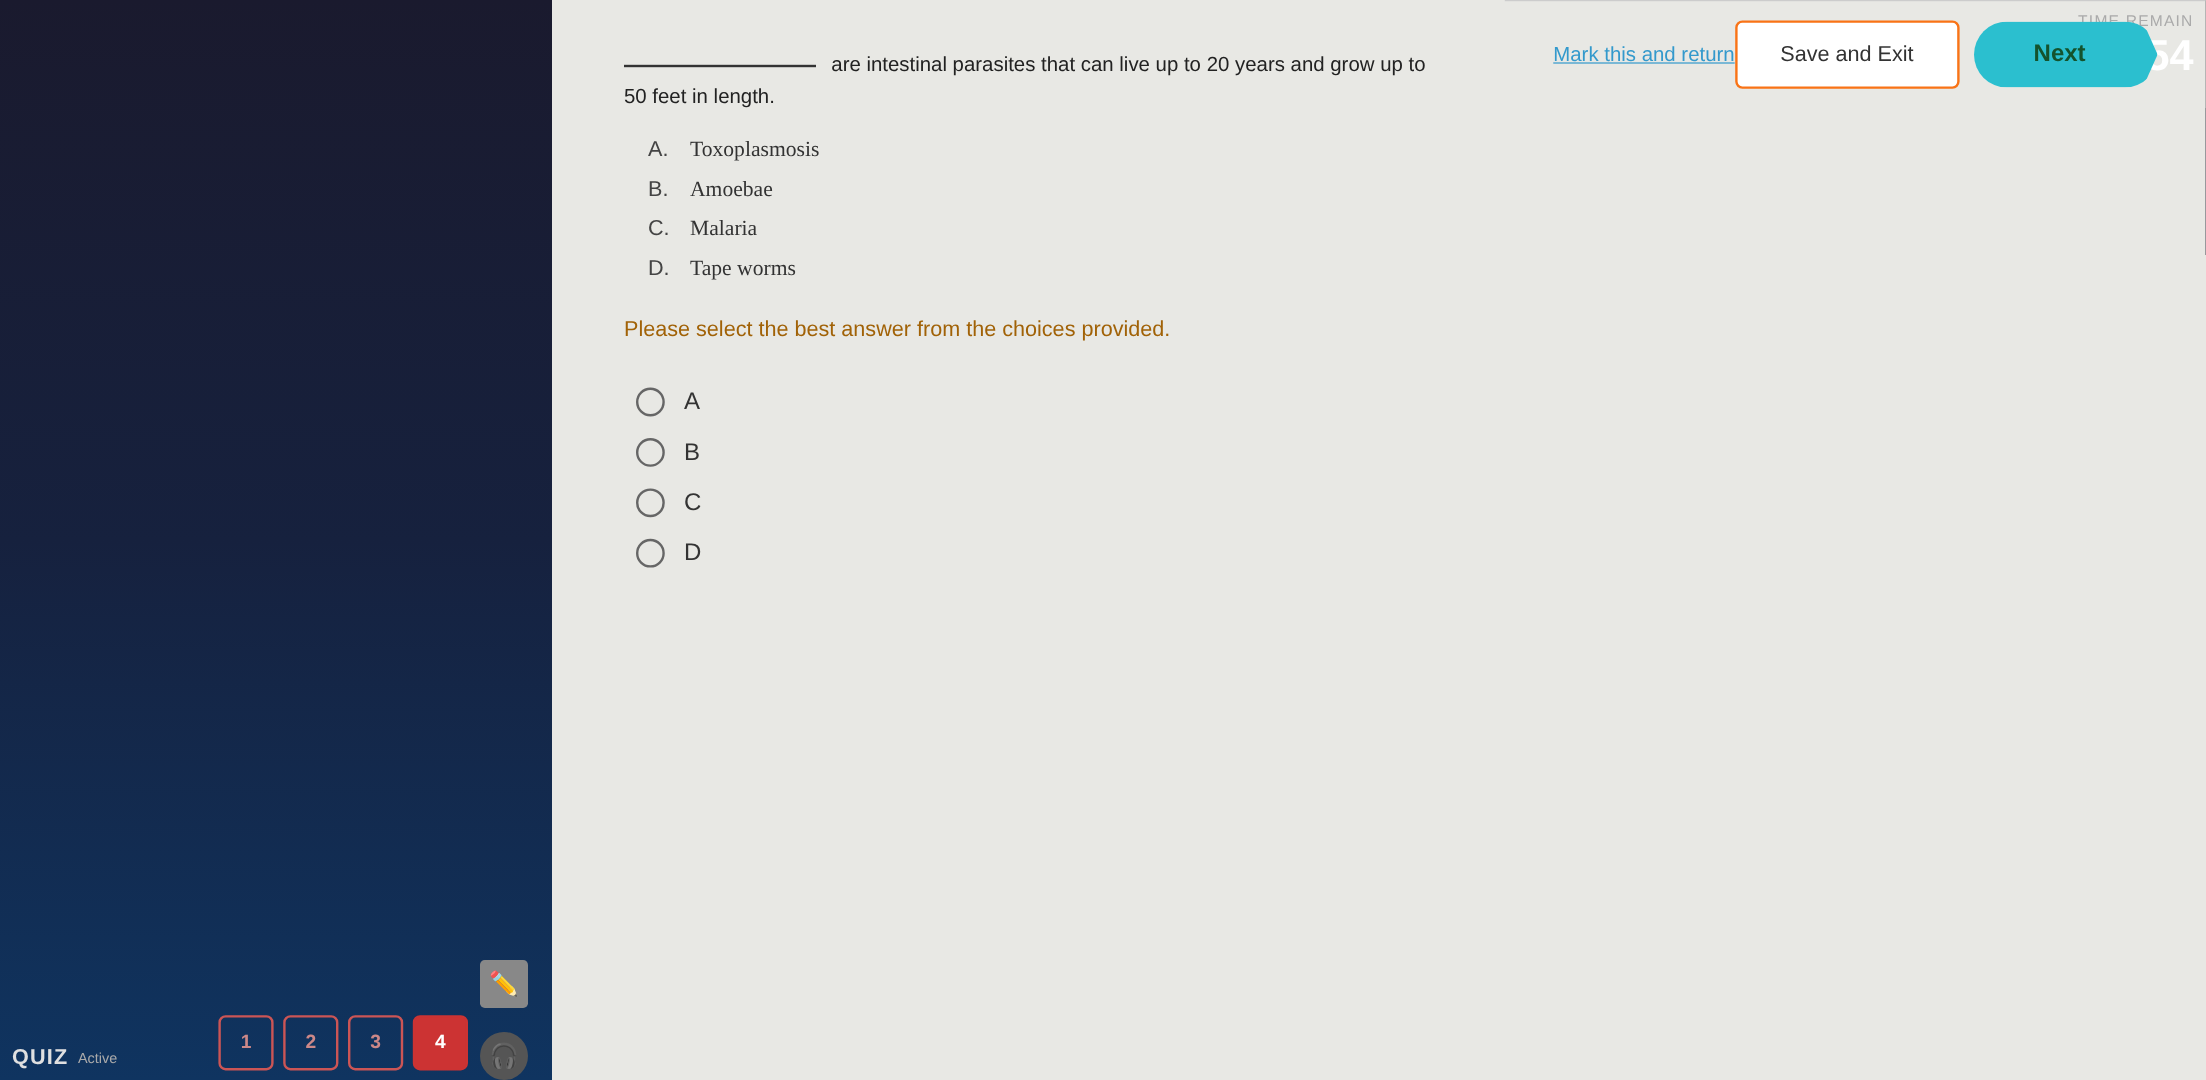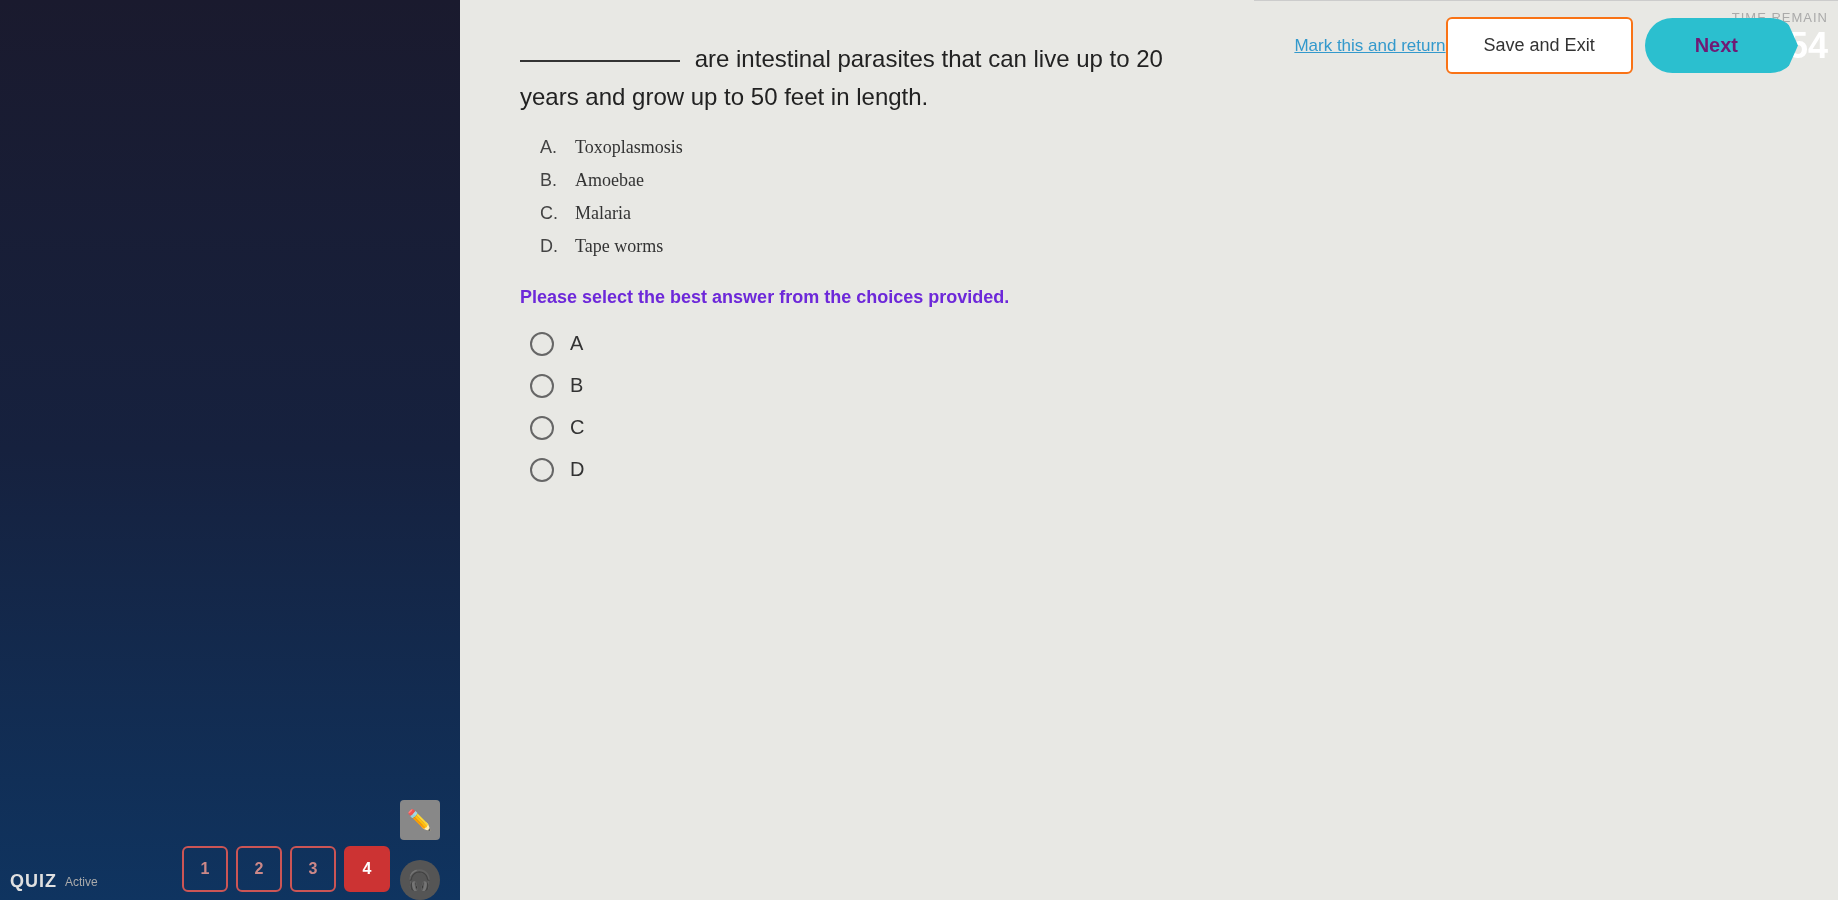--- a/index.html
+++ b/index.html
@@ -136,21 +136,21 @@
       position: relative;
     }
 
     .question-area {
       flex: 1;
       padding: 40px 60px 20px 60px;
       overflow-y: auto;
     }
 
     .question-text {
-      font-size: 24px;
+      font-size: 17px;
       color: #222;
       line-height: 1.6;
       margin-bottom: 20px;
       font-weight: 500;
     }
 
     .blank-line {
       display: inline-block;
       width: 160px;
       border-bottom: 2px solid #333;
@@ -177,23 +177,22 @@
       color: #444;
     }
 
     .choice-text {
       color: #333;
       font-family: Liberation Serif, serif;
     }
 
     .instruction-text {
       font-size: 18px;
-      color: #6d28d9;
-      margin: 30px 0 24px 0;
-      font-weight: bold;
+      color: #a16207;
+      margin: 30px 0 38px 0;
     }
 
     .radio-options {
       display: flex;
       flex-direction: column;
       gap: 18px;
       margin-left: 10px;
     }
 
     .radio-item {
@@ -253,21 +252,21 @@
       cursor: pointer;
       font-weight: 500;
     }
 
     .next-btn {
       padding: 16px 50px;
       background: #2bbfcf;
       border: none;
       border-radius: 30px;
       font-size: 20px;
-      color: #701a75;
+      color: #14532d;
       cursor: pointer;
       font-weight: bold;
       clip-path: polygon(0% 0%, 92% 0%, 100% 50%, 92% 100%, 0% 100%);
       padding-right: 60px;
     }
 
     .next-skip-wrapper {
       position: relative;
       display: flex;
       align-items: center;

